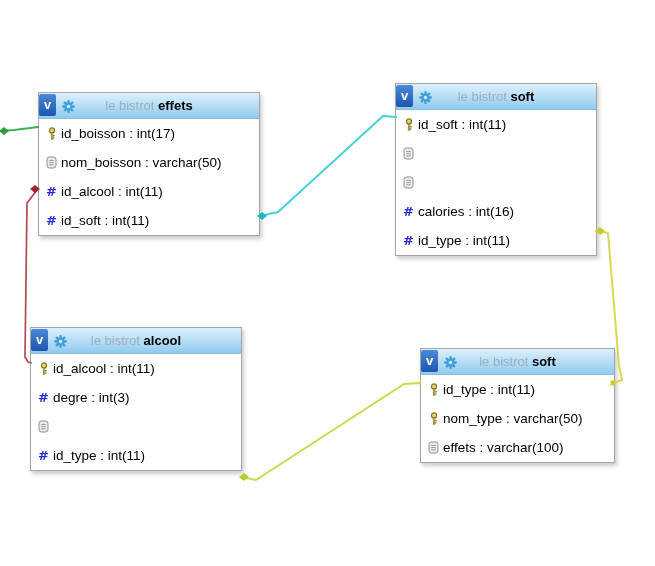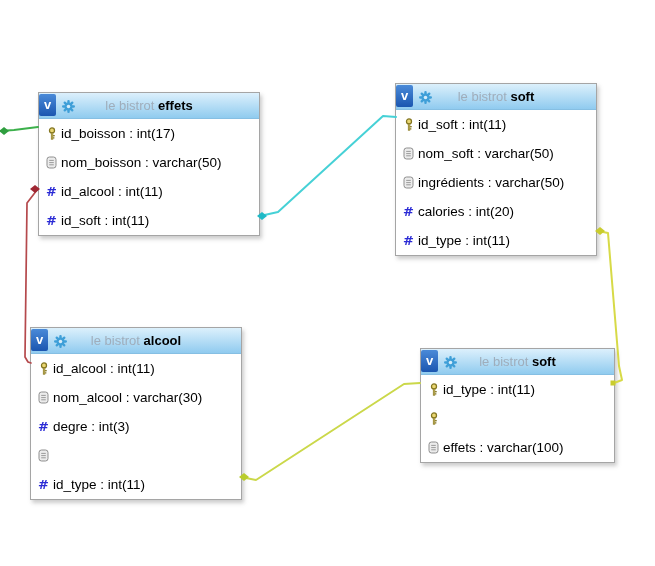--- a/index.html
+++ b/index.html
@@ -117,36 +117,34 @@
           </span>
           <span class="flabel">id_soft : int(11)</span>
         </div>
         <div class="frow">
           <span class="ficon">
             <svg width="11" height="13" viewBox="0 0 11 13">
               <rect x="1" y="1" width="9" height="11" rx="2.5" fill="#ececec" stroke="#8f8f8f" stroke-width="1"></rect>
               <path d="M3.2 4.4h4.6 M3.2 6.6h4.6 M3.2 8.8h4.6" stroke="#9b9b9b" stroke-width="1" fill="none"></path>
             </svg>
           </span>
-          <span class="flabel">nom_soft : varchar(50)</span>
-        </div>
-        <div class="frow">
-          <span class="ficon">
-            <svg width="11" height="13" viewBox="0 0 11 13">
-              <rect x="1" y="1" width="9" height="11" rx="2.5" fill="#ececec" stroke="#8f8f8f" stroke-width="1"></rect>
-              <path d="M3.2 4.4h4.6 M3.2 6.6h4.6 M3.2 8.8h4.6" stroke="#9b9b9b" stroke-width="1" fill="none"></path>
-            </svg>
-          </span>
-          <span class="flabel">ingrédients : varchar(50)</span>
-        </div>
-        <div class="frow">
-          <span class="ficon">
-            <b class="hash">#</b>
-          </span>
-          <span class="flabel">calories : int(20)</span>
+        </div>
+        <div class="frow">
+          <span class="ficon">
+            <svg width="11" height="13" viewBox="0 0 11 13">
+              <rect x="1" y="1" width="9" height="11" rx="2.5" fill="#ececec" stroke="#8f8f8f" stroke-width="1"></rect>
+              <path d="M3.2 4.4h4.6 M3.2 6.6h4.6 M3.2 8.8h4.6" stroke="#9b9b9b" stroke-width="1" fill="none"></path>
+            </svg>
+          </span>
+        </div>
+        <div class="frow">
+          <span class="ficon">
+            <b class="hash">#</b>
+          </span>
+          <span class="flabel">calories : int(16)</span>
         </div>
         <div class="frow">
           <span class="ficon">
             <b class="hash">#</b>
           </span>
           <span class="flabel">id_type : int(11)</span>
         </div>
       </div>
   </div>
     <div class="table" style="left: 30px; top: 327px; width: 210px;">
@@ -171,29 +169,20 @@
               <circle cx="6" cy="3.4" r="2.5" fill="#ead773" stroke="#857722" stroke-width="1.3"></circle>
               <rect x="5.3" y="5.6" width="1.5" height="6.6" fill="#ead773" stroke="#857722" stroke-width="0.8"></rect>
               <rect x="6.9" y="8.1" width="1.9" height="1.2" fill="#857722"></rect>
               <rect x="6.9" y="10.3" width="1.5" height="1.2" fill="#857722"></rect>
             </svg>
           </span>
           <span class="flabel">id_alcool : int(11)</span>
         </div>
         <div class="frow">
           <span class="ficon">
-            <svg width="11" height="13" viewBox="0 0 11 13">
-              <rect x="1" y="1" width="9" height="11" rx="2.5" fill="#ececec" stroke="#8f8f8f" stroke-width="1"></rect>
-              <path d="M3.2 4.4h4.6 M3.2 6.6h4.6 M3.2 8.8h4.6" stroke="#9b9b9b" stroke-width="1" fill="none"></path>
-            </svg>
-          </span>
-          <span class="flabel">nom_alcool : varchar(30)</span>
-        </div>
-        <div class="frow">
-          <span class="ficon">
             <b class="hash">#</b>
           </span>
           <span class="flabel">degre : int(3)</span>
         </div>
         <div class="frow">
           <span class="ficon">
             <svg width="11" height="13" viewBox="0 0 11 13">
               <rect x="1" y="1" width="9" height="11" rx="2.5" fill="#ececec" stroke="#8f8f8f" stroke-width="1"></rect>
               <path d="M3.2 4.4h4.6 M3.2 6.6h4.6 M3.2 8.8h4.6" stroke="#9b9b9b" stroke-width="1" fill="none"></path>
             </svg>
@@ -236,20 +225,21 @@
         </div>
         <div class="frow">
           <span class="ficon">
             <svg width="12" height="13" viewBox="0 0 12 13">
               <circle cx="6" cy="3.4" r="2.5" fill="#ead773" stroke="#857722" stroke-width="1.3"></circle>
               <rect x="5.3" y="5.6" width="1.5" height="6.6" fill="#ead773" stroke="#857722" stroke-width="0.8"></rect>
               <rect x="6.9" y="8.1" width="1.9" height="1.2" fill="#857722"></rect>
               <rect x="6.9" y="10.3" width="1.5" height="1.2" fill="#857722"></rect>
             </svg>
           </span>
+          <span class="flabel">nom_type : varchar(50)</span>
         </div>
         <div class="frow">
           <span class="ficon">
             <svg width="11" height="13" viewBox="0 0 11 13">
               <rect x="1" y="1" width="9" height="11" rx="2.5" fill="#ececec" stroke="#8f8f8f" stroke-width="1"></rect>
               <path d="M3.2 4.4h4.6 M3.2 6.6h4.6 M3.2 8.8h4.6" stroke="#9b9b9b" stroke-width="1" fill="none"></path>
             </svg>
           </span>
           <span class="flabel">effets : varchar(100)</span>
         </div>

